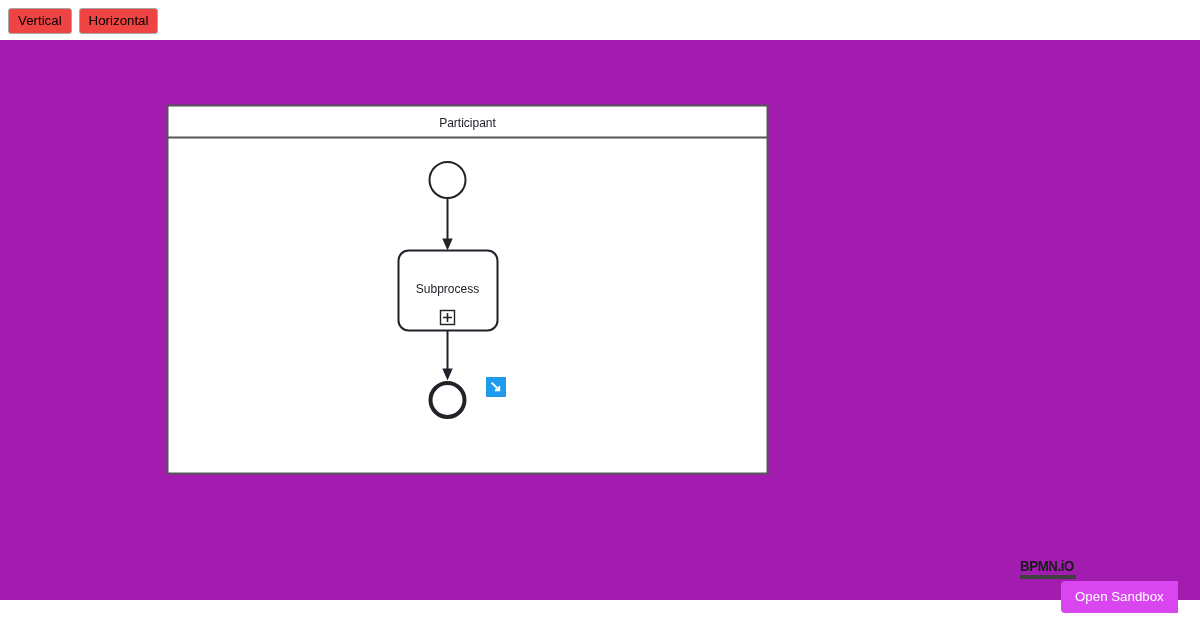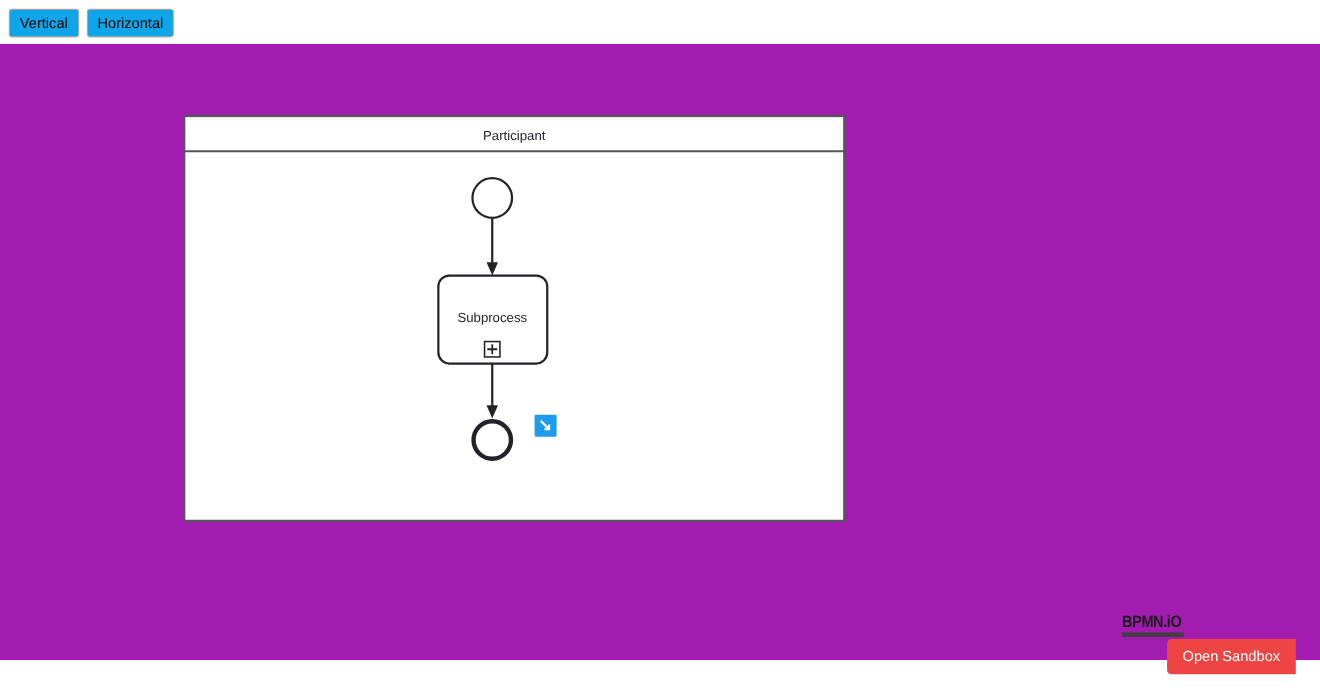--- a/index.html
+++ b/index.html
@@ -20,21 +20,21 @@
     left: 8px; top: 8px;
     display: flex;
     gap: 7px;
     align-items: center;
   }
   .tab-btn {
     font-family: "Liberation Sans", sans-serif;
     font-size: 13.3px;
     line-height: 1;
     color: #000000;
-    background: #0ea5e9;
+    background: #ef4444;
     border: 1px solid #a6a6a6;
     border-radius: 3px;
     padding: 5px 9px 6px 9px;
     cursor: pointer;
     white-space: nowrap;
   }
 
   
   .palette {
     position: absolute;
@@ -108,21 +108,21 @@
     margin-top: 2px;
     width: 56px;
     height: 4px;
     background: #404040;
   }
 
   
   .sandbox-btn {
     position: absolute;
     left: 1061px; top: 581px;
-    background: #ef4444;
+    background: #d946ef;
     color: #ffffff;
     font-family: "Liberation Sans", sans-serif;
     font-size: 13.3px;
     padding: 8px 14px 9px 14px;
     border-radius: 4px 0 0 4px;
     white-space: nowrap;
     cursor: pointer;
     border: none;
   }
 </style>

